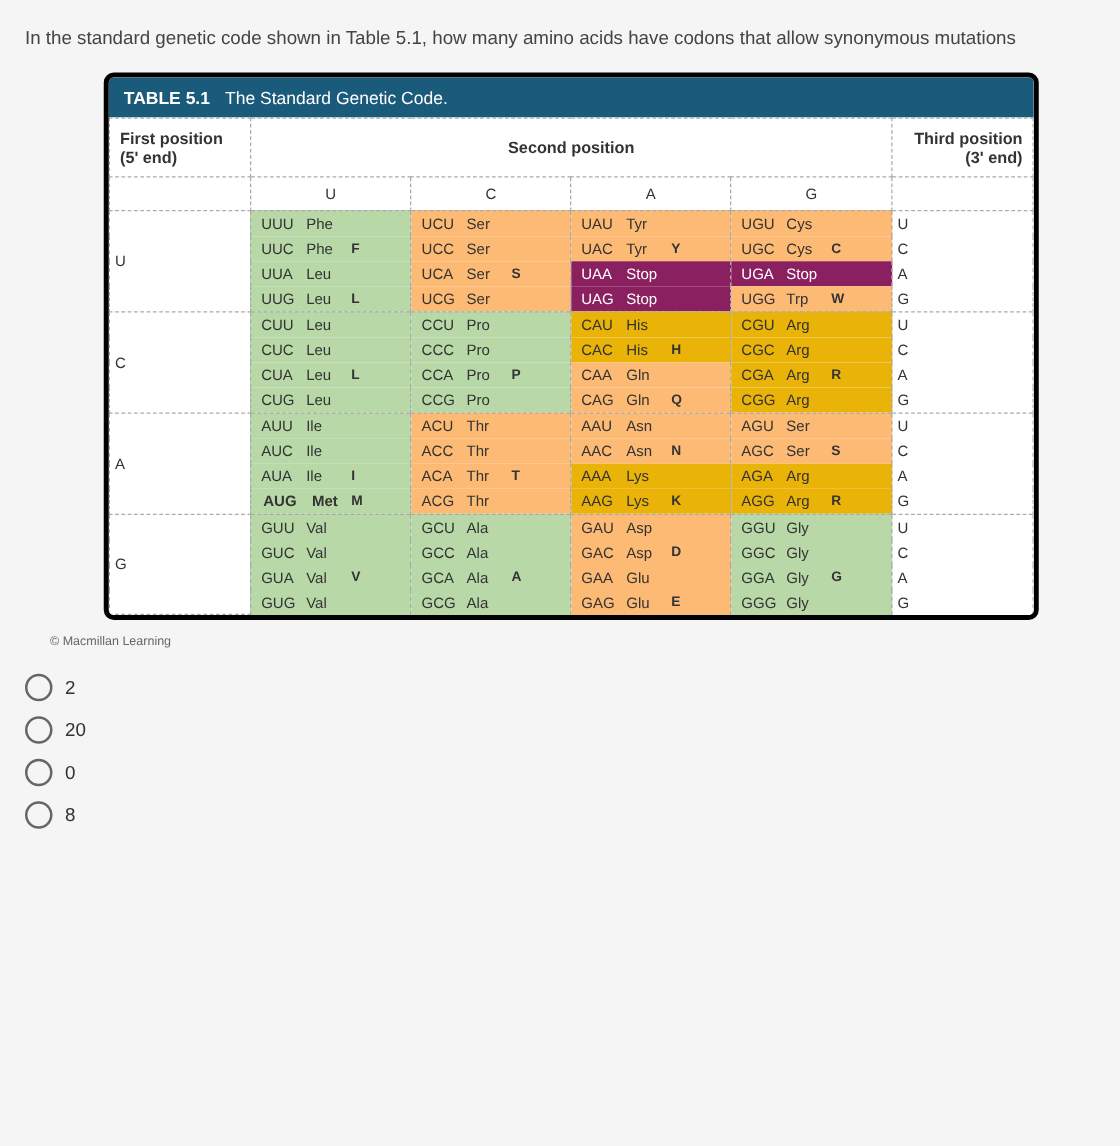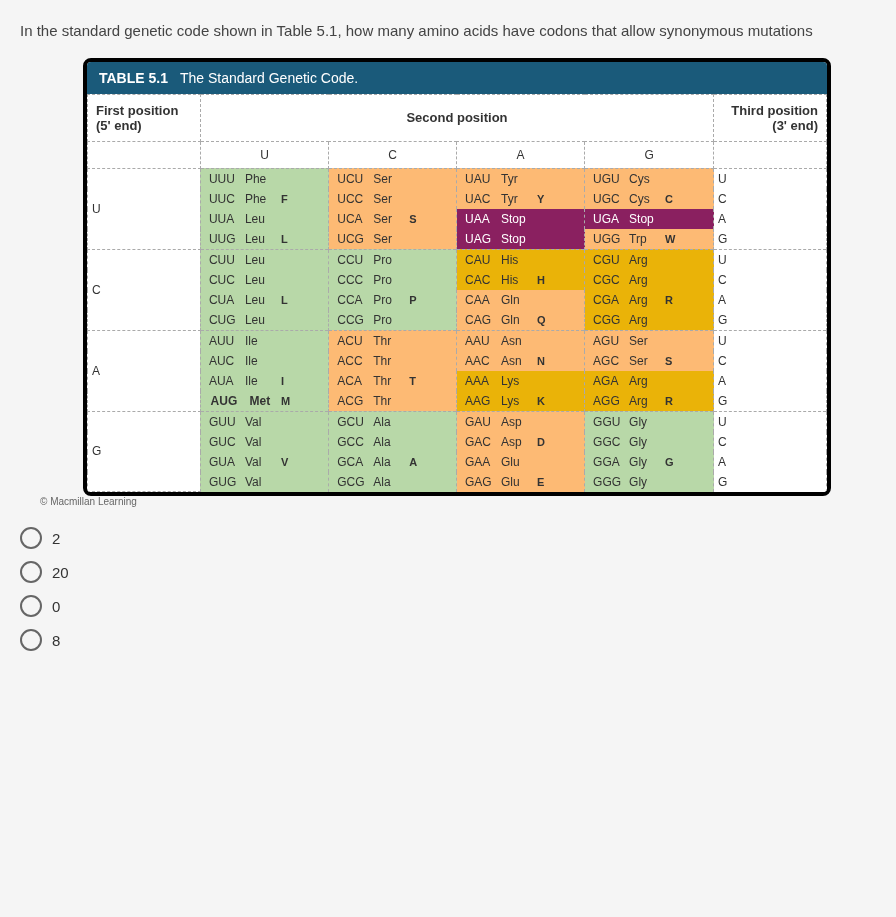--- a/index.html
+++ b/index.html
@@ -17,21 +17,21 @@
 .polar{background:#fdba74}
 .basic{background:#eab308}
 .acidic{background:#fdba74}
 .stopcodon{background:#8a2060;color:#fff}
 .codon-line{padding:1px 4px;display:flex;gap:6px;align-items:center}
 .codon-line .c{width:30px}
 .codon-line .a{width:30px}
 .sl{font-size:11px;font-weight:bold}
 .legend{padding:8px;display:flex;gap:20px;font-size:12px;align-items:center;justify-content:center;border-top:1px solid #999}
 .swatch{width:30px;height:14px;display:inline-block;border:1px solid #666;vertical-align:middle;margin-right:4px}
-.copyright{font-size:10px;color:#666;margin:0 0 20px 20px}
+.copyright{font-size:10px;color:#666;margin:12px 0 20px 20px}
 .options{margin-top:20px}
 .opt{display:flex;align-items:center;margin:12px 0;font-size:15px}
 .radio{width:18px;height:18px;border:2px solid #666;border-radius:50%;margin-right:10px}
 .header-row th{font-weight:bold;font-size:13px;text-align:left;padding:8px}
 </style>
 </head>
 <body>
 
 <div class="question">
   <span>In the standard genetic code shown in Table 5.1, how many amino acids have codons that allow synonymous mutations</span><br>

